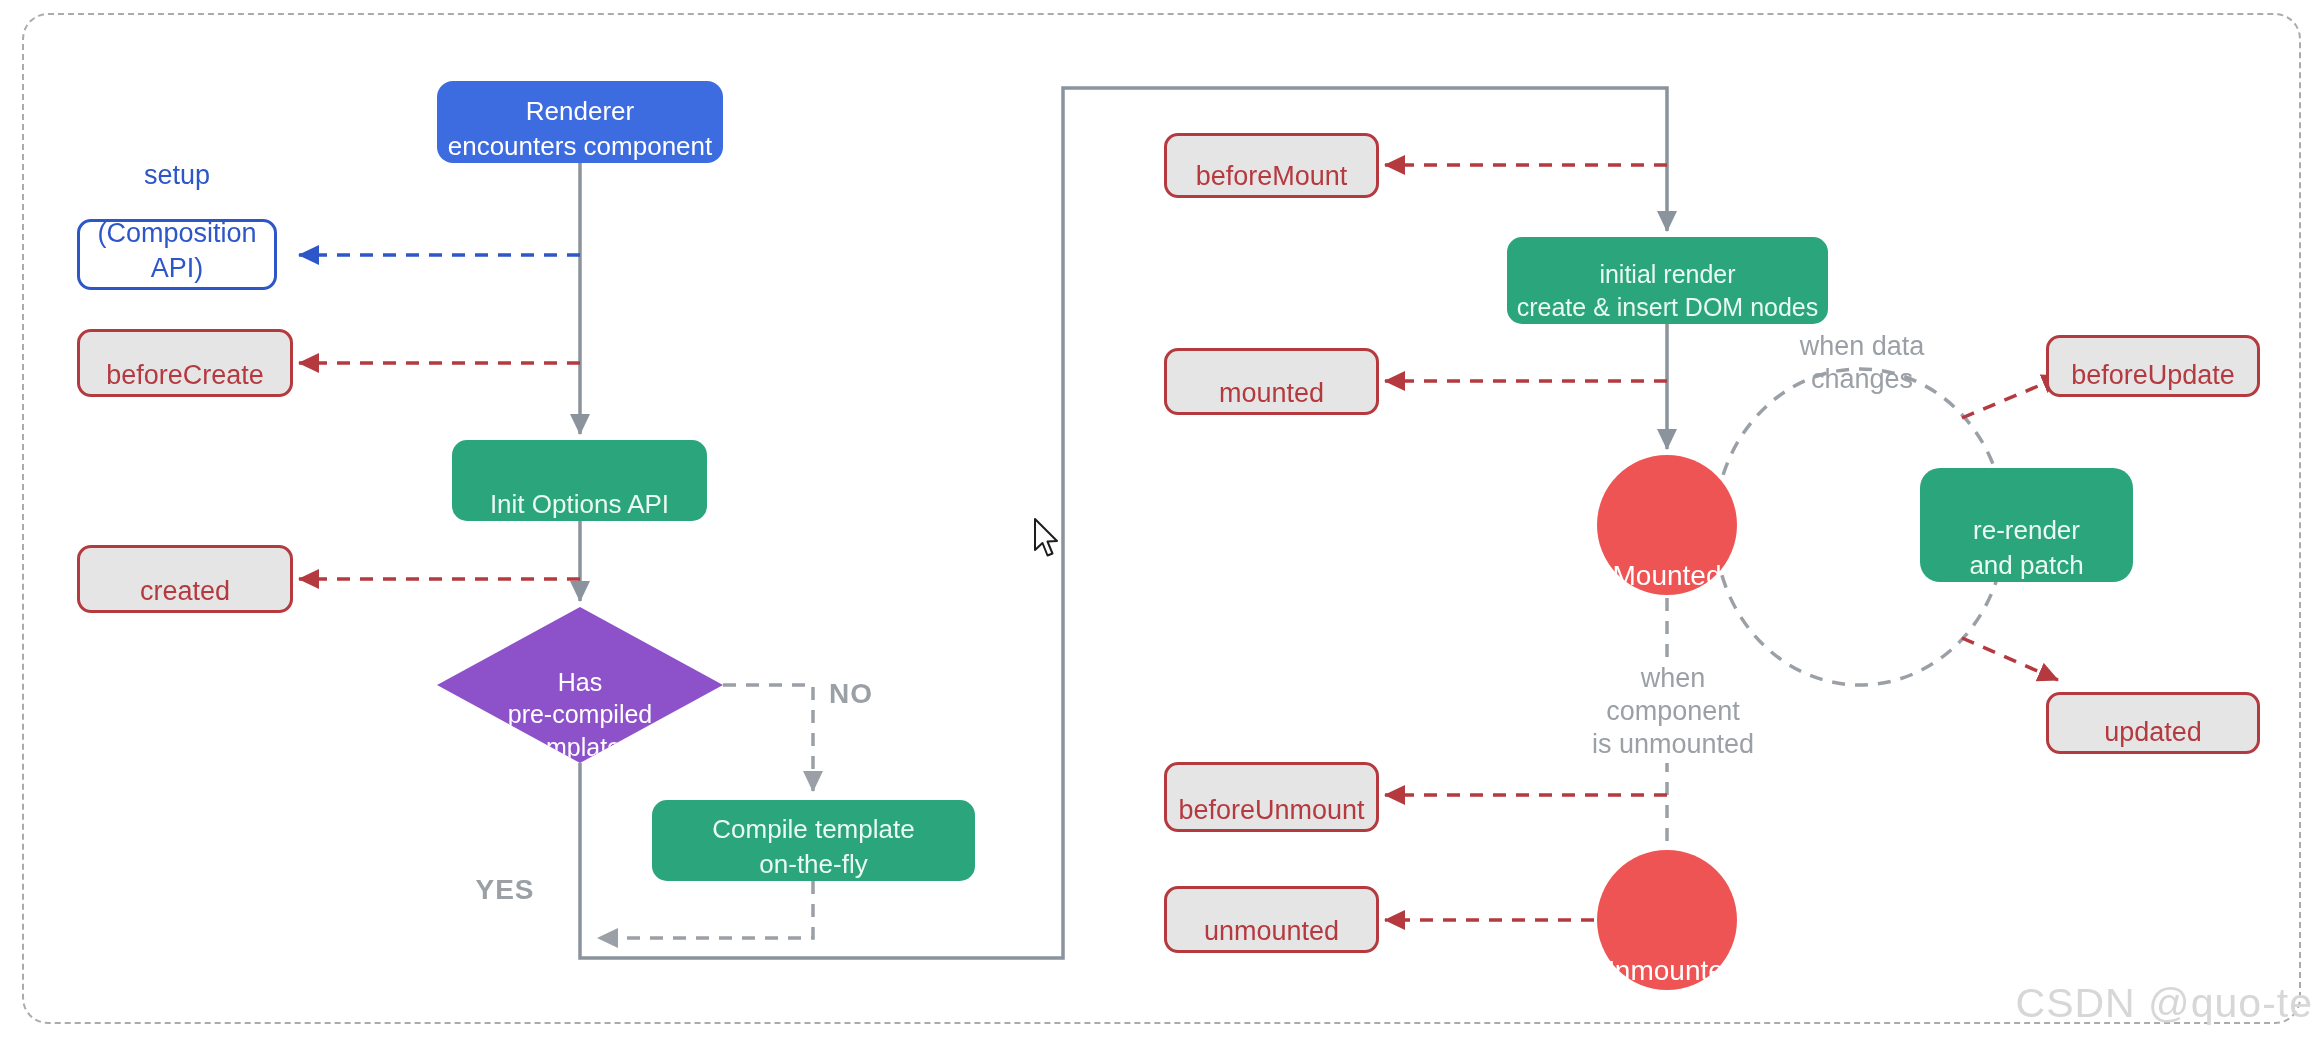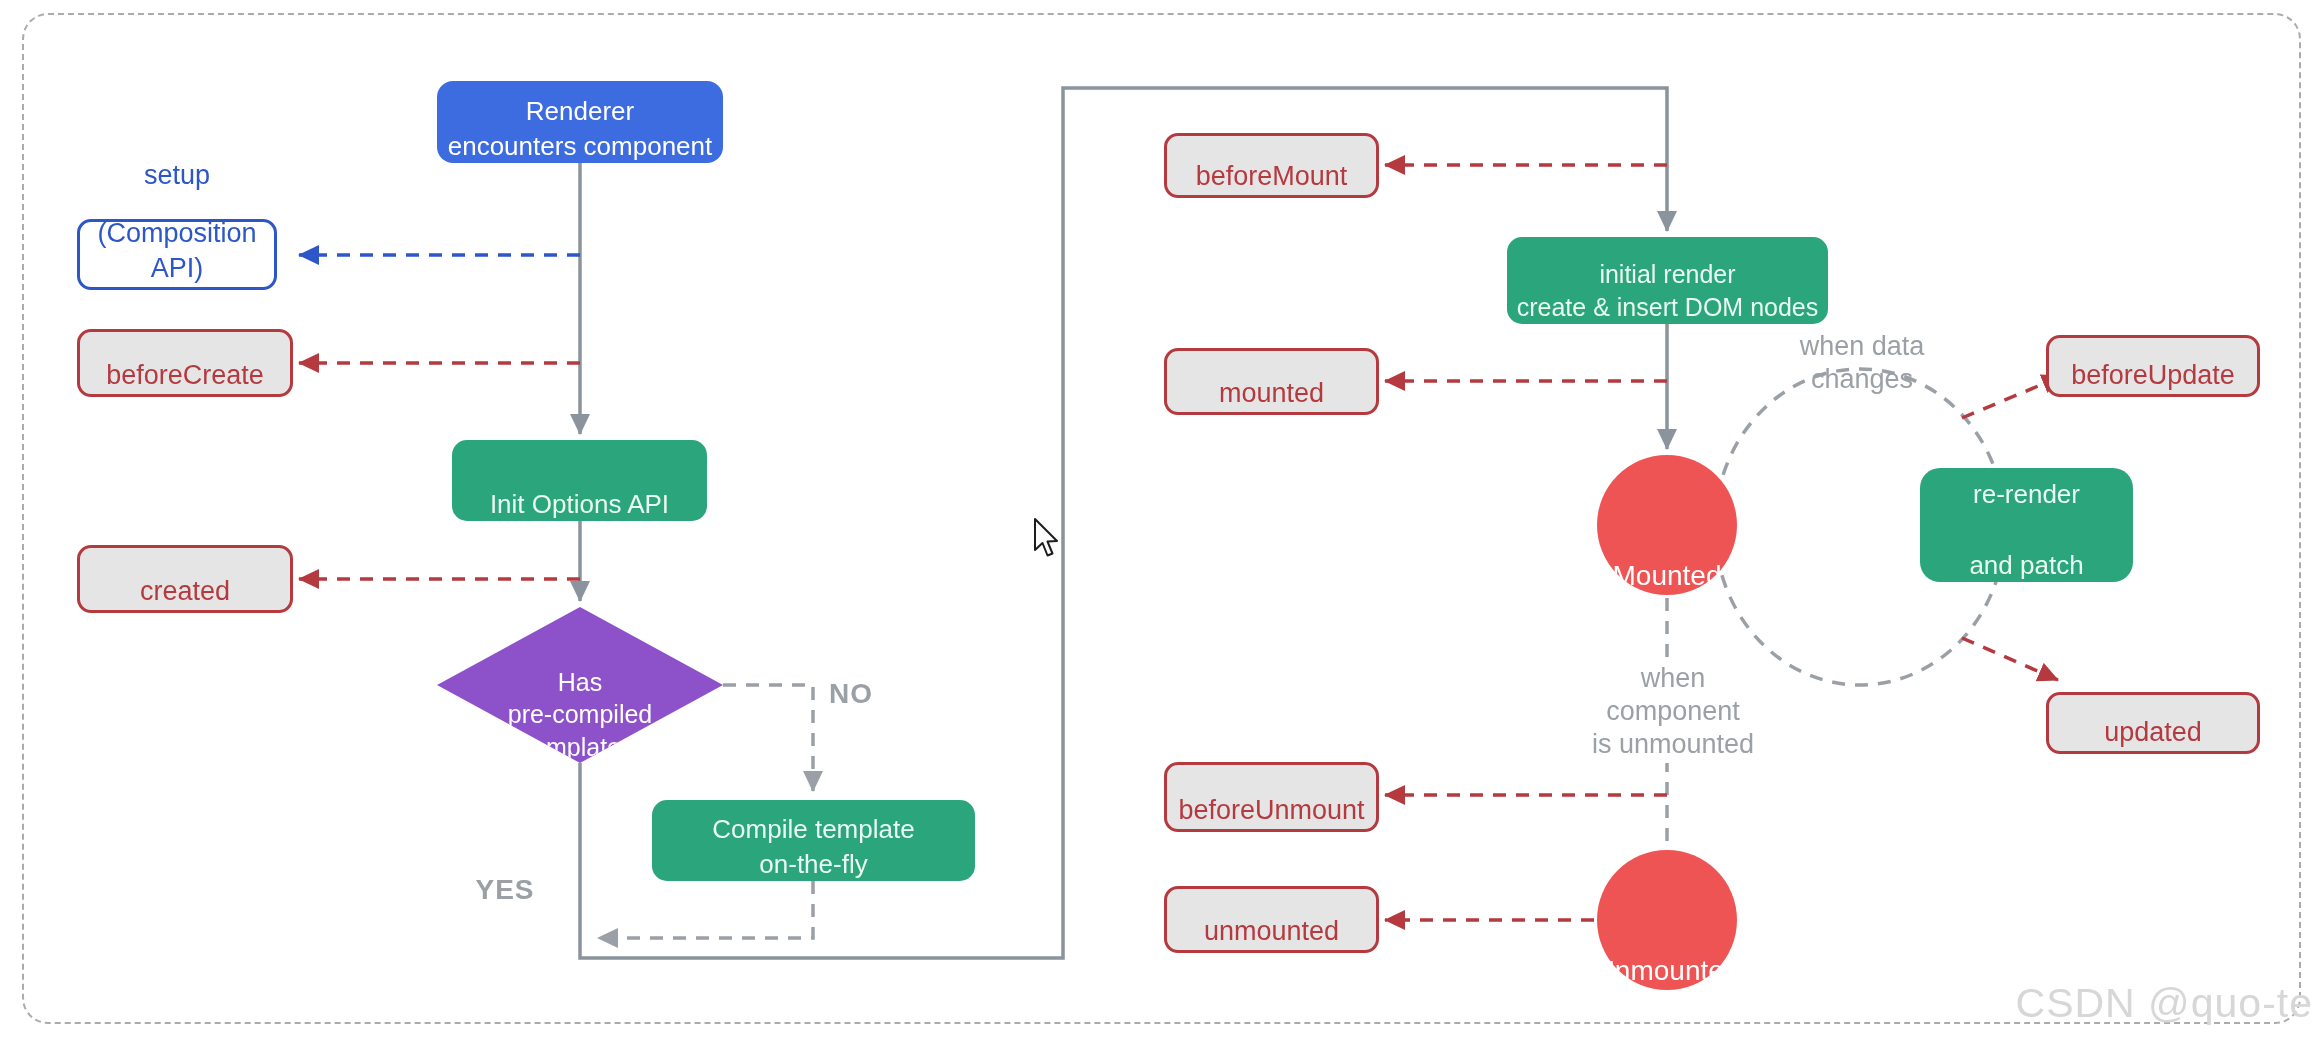--- a/index.html
+++ b/index.html
@@ -40,21 +40,21 @@
   #n-beforeCreate{left:77px;top:329px;width:216px;height:68px;}
   #n-initOptions{left:452px;top:440px;width:255px;height:81px;}
   #n-created{left:77px;top:545px;width:216px;height:68px;}
   #n-diamond{left:437px;top:607px;width:286px;height:156px;}
   #n-compile{left:652px;top:800px;width:323px;height:81px;}
   #n-beforeMount{left:1164px;top:133px;width:215px;height:65px;}
   #n-initialRender{left:1507px;top:237px;width:321px;height:87px;font-size:25px;}
   #n-mounted{left:1164px;top:348px;width:215px;height:67px;}
   #n-mountedState{left:1597px;top:455px;width:140px;height:140px;}
   #n-beforeUpdate{left:2046px;top:298px;width:214px;height:62px;margin-top:37px;}
-  #n-reRender{left:1920px;top:468px;width:213px;height:114px;border-radius:20px;gap:36px;}
+  #n-reRender{left:1920px;top:468px;width:213px;height:114px;border-radius:20px;}
   #n-updated{left:2046px;top:692px;width:214px;height:62px;}
   #n-beforeUnmount{left:1164px;top:762px;width:215px;height:70px;}
   #n-unmountedState{left:1597px;top:850px;width:140px;height:140px;}
   #n-unmounted{left:1164px;top:886px;width:215px;height:67px;}
   
   #l-no{left:815px;top:678px;width:72px;}
   #l-yes{left:468px;top:874px;width:74px;}
   #l-whenData{left:1762px;top:330px;width:200px;}
   #l-whenUnmounted{left:1572px;top:660px;width:190px;z-index:3;}
   #watermark{position:absolute;right:10px;bottom:14px;z-index:4;

